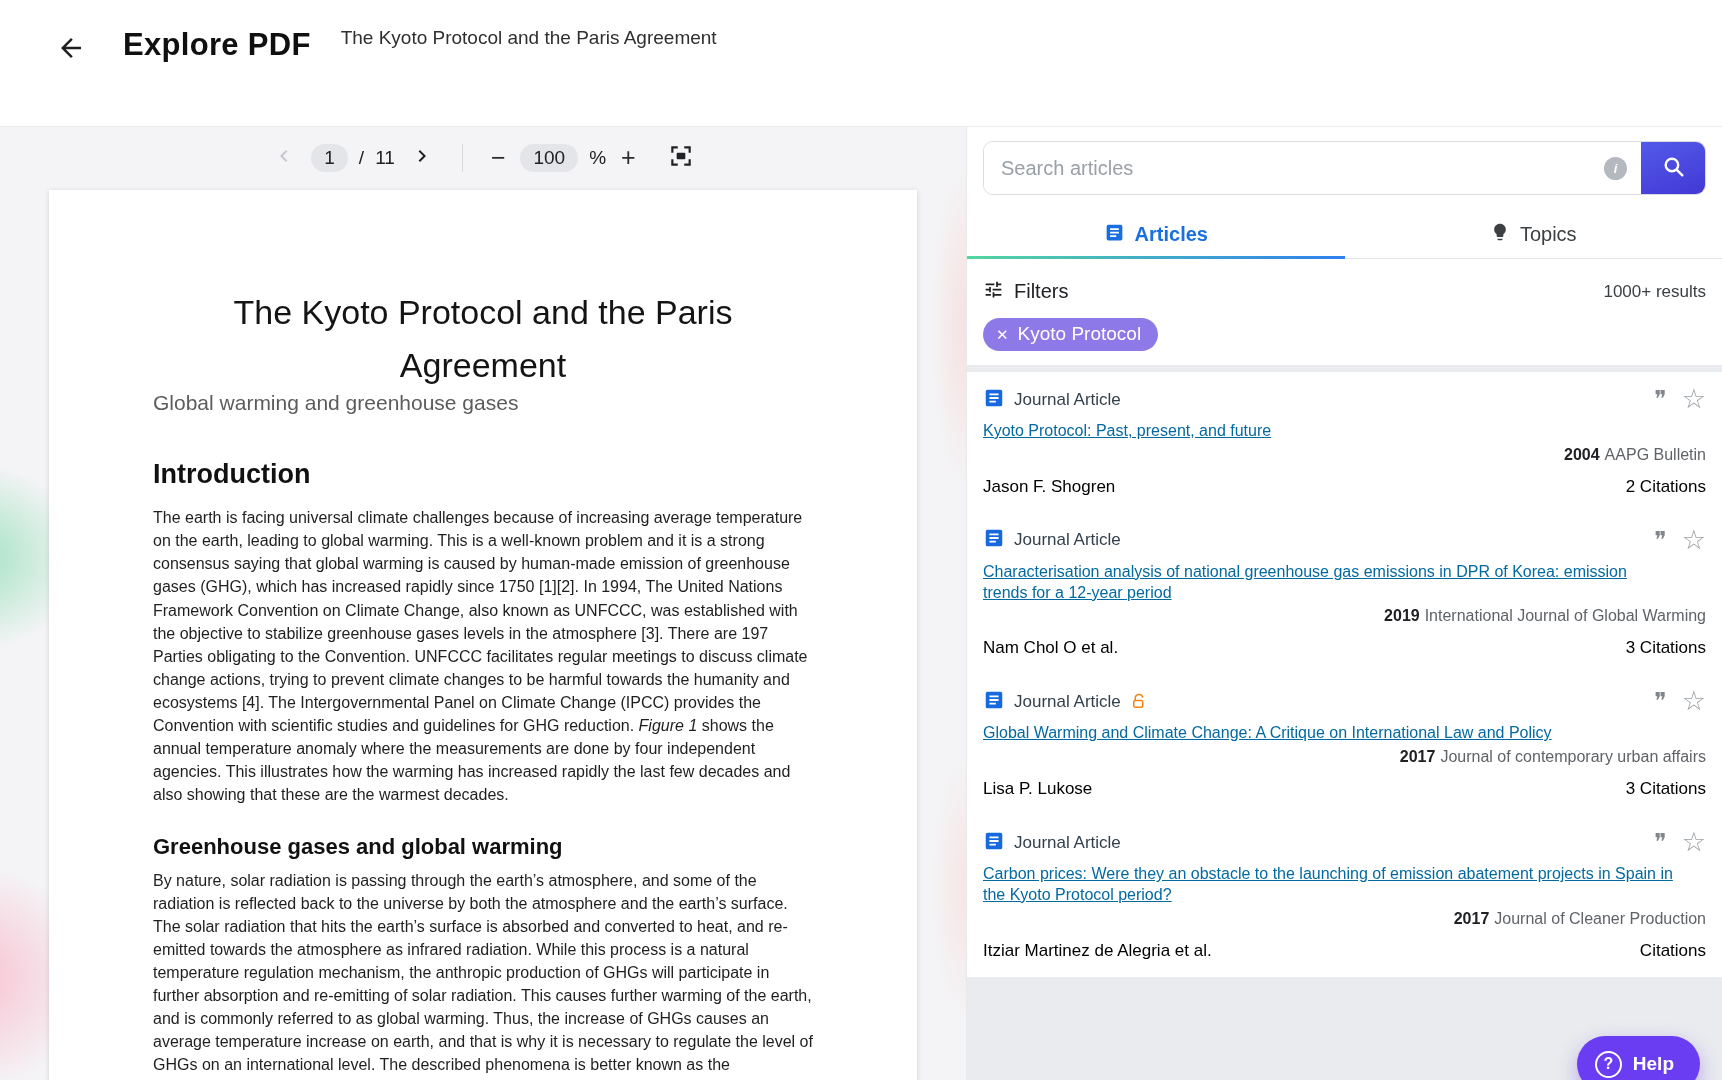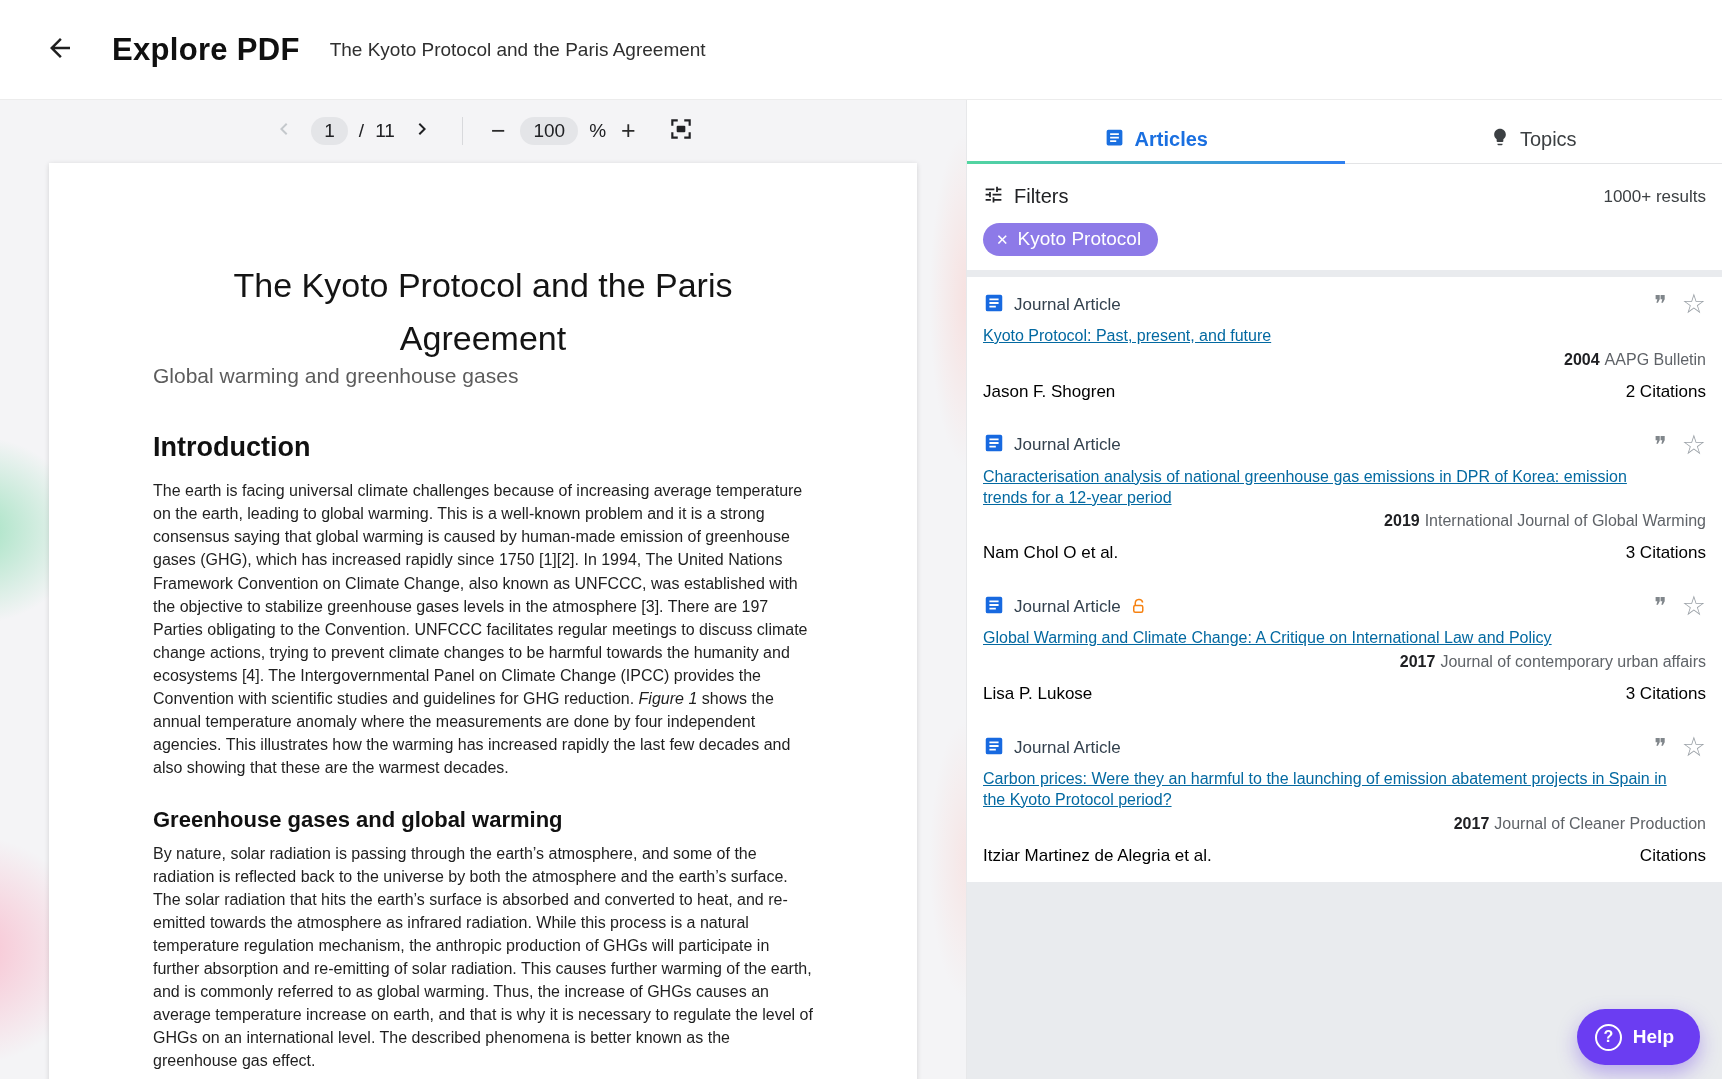--- a/index.html
+++ b/index.html
@@ -1,21 +1,21 @@
 <!DOCTYPE html>
 <html><head>
 <meta charset="utf-8">
 <style>
   * { box-sizing: border-box; margin: 0; padding: 0; }
   html,body { width:1722px; height:1080px; overflow:hidden;
     font-family:"Liberation Sans","DejaVu Sans",sans-serif; background:#fff; color:#202124; }
 
   
-  .app-header { height:100px; display:flex; align-items:center; gap:30px;
-    padding:0 38px; background:#fff; border-bottom:1px solid #ececec; position:relative; z-index:6; }
+  .app-header { height:100px; display:flex; gap:30px;
+    padding:0 49px; background:#fff; border-bottom:1px solid #ececec; position:relative; z-index:6;margin-top:27px; }
   .back-btn { width:44px; height:44px; border:none; background:transparent; cursor:pointer;
     display:flex; align-items:center; justify-content:center; border-radius:50%; }
   .app-title { font-size:31px; font-weight:800; letter-spacing:.3px; color:#101010; }
   .doc-title-header { font-size:19px; color:#2f2f2f; }
 
   
   .main { display:flex; height:979px; }
 
   
   .pdf-area { width:966px; position:relative; overflow:hidden;
@@ -158,20 +158,32 @@
       <p class="page-subtitle">Global warming and greenhouse gases</p>
       <h3 class="h-intro">Introduction</h3>
       <p class="body-text"><span>The earth is facing universal climate challenges because of increasing average temperature on the earth, leading to global warming. This is a well-known problem and it is a strong consensus saying that global warming is caused by human-made emission of greenhouse gases (GHG), which has increased rapidly since 1750 [1][2]. In 1994, The United Nations Framework Convention on Climate Change, also known as UNFCCC, was established with the objective to stabilize greenhouse gases levels in the atmosphere [3]. There are 197 Parties obligating to the Convention. UNFCCC facilitates regular meetings to discuss climate change actions, trying to prevent climate changes to be harmful towards the humanity and ecosystems [4]. The Intergovernmental Panel on Climate Change (IPCC) provides the Convention with scientific studies and guidelines for GHG reduction. </span><span class="fig-ref">Figure 1</span><span> shows the annual temperature anomaly where the measurements are done by four independent agencies. This illustrates how the warming has increased rapidly the last few decades and also showing that these are the warmest decades.</span></p>
       <h4 class="h-section">Greenhouse gases and global warming</h4>
       <p class="body-text">By nature, solar radiation is passing through the earth’s atmosphere, and some of the radiation is reflected back to the universe by both the atmosphere and the earth’s surface. The solar radiation that hits the earth’s surface is absorbed and converted to heat, and re-emitted towards the atmosphere as infrared radiation. While this process is a natural temperature regulation mechanism, the anthropic production of GHGs will participate in further absorption and re-emitting of solar radiation. This causes further warming of the earth, and is commonly referred to as global warming. Thus, the increase of GHGs causes an average temperature increase on earth, and that is why it is necessary to regulate the level of GHGs on an international level. The described phenomena is better known as the greenhouse gas effect.</p>
     </div>
   </section>
 
   <aside class="search-panel">
 
+    <div class="search-bar">
+      <input class="search-input" type="text" placeholder="Search articles" style="">
+      <span class="info-icon">i</span>
+      <button class="search-btn">
+        <span>
+          <svg viewBox="0 0 24 24" width="25" height="25">
+              <circle cx="10.5" cy="10.5" r="6" fill="none" stroke="#fff" stroke-width="2.3"></circle>
+              <line x1="15.2" y1="15.2" x2="20.5" y2="20.5" stroke="#fff" stroke-width="2.3" stroke-linecap="round"></line>
+            </svg>
+        </span>
+      </button>
+    </div>
 
     <div class="tabs">
       <div class="tab tab-active">
         <span>
           <svg viewBox="0 0 24 24" width="21" height="21">
               <path fill="#1a6fe0" d="M19 3H5a2 2 0 0 0-2 2v14a2 2 0 0 0 2 2h14a2 2 0 0 0 2-2V5a2 2 0 0 0-2-2zm-5 14H7v-2h7v2zm3-4H7v-2h10v2zm0-4H7V7h10v2z"></path>
             </svg>
         </span>
         <span>Articles</span>
       </div>
@@ -281,21 +293,21 @@
                 <path fill="#1769e0" d="M19 3H5a2 2 0 0 0-2 2v14a2 2 0 0 0 2 2h14a2 2 0 0 0 2-2V5a2 2 0 0 0-2-2zm-5 14H7v-2h7v2zm3-4H7v-2h10v2zm0-4H7V7h10v2z"></path>
               </svg>
           </span>
           <span class="card-type">Journal Article</span>
 
           <span class="card-actions">
             <span class="quote-icon">❞</span>
             <span class="star-icon">☆</span>
           </span>
         </div>
-        <h3 class="card-title">Carbon prices: Were they an harmful to the launching of emission abatement projects in Spain in the Kyoto Protocol period?</h3>
+        <h3 class="card-title">Carbon prices: Were they an obstacle to the launching of emission abatement projects in Spain in the Kyoto Protocol period?</h3>
         <p class="card-meta"><b>2017</b><span>Journal of Cleaner Production</span></p>
         <div class="card-foot">
           <span>Itziar Martinez de Alegria et al.</span>
           <span>Citations</span>
         </div>
       </article>
 
     </div>
 
     <button class="help-btn">

